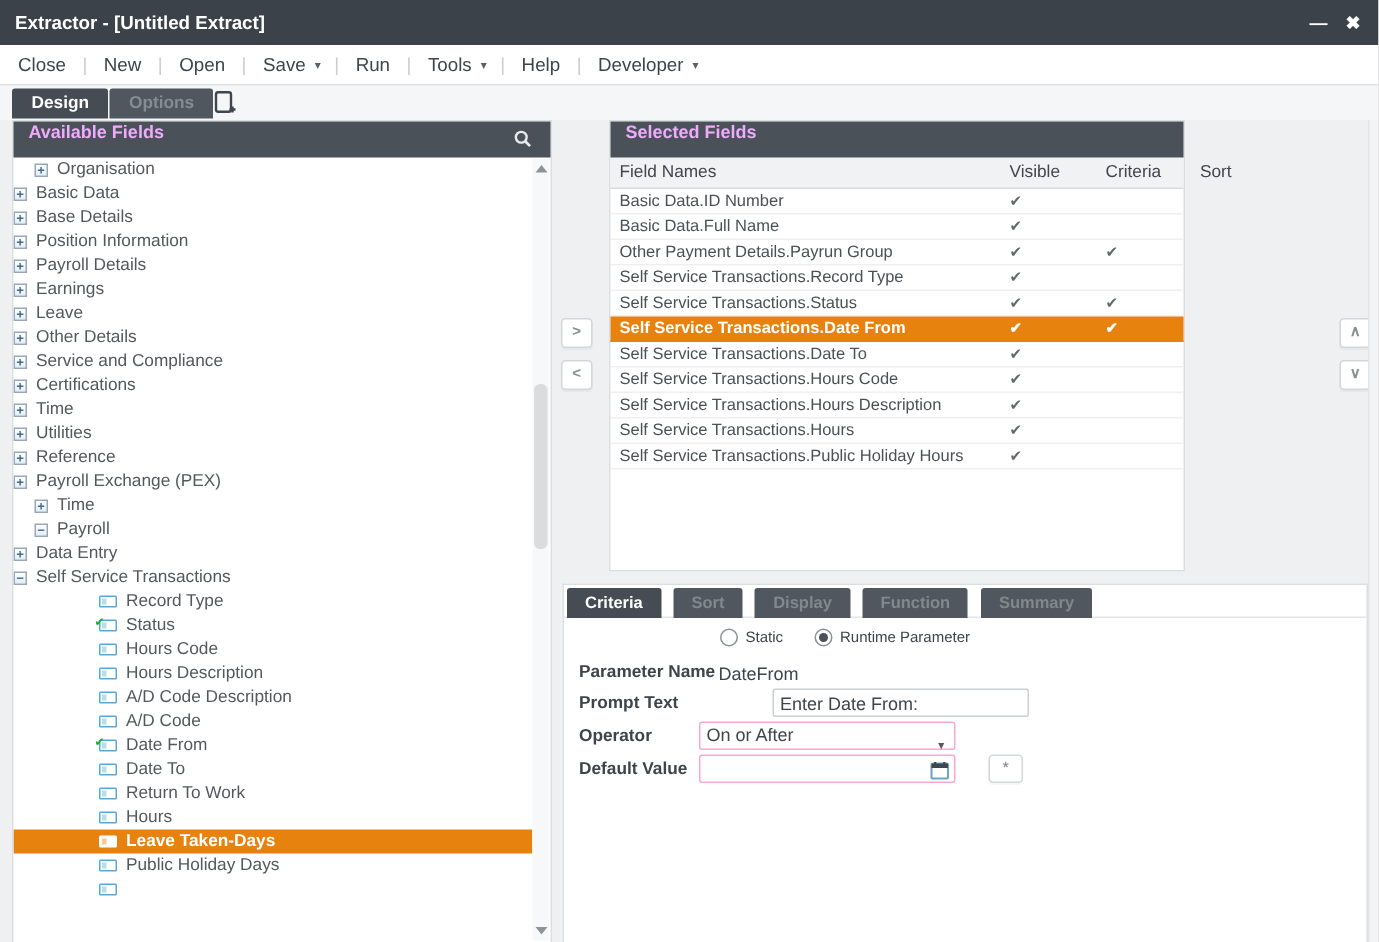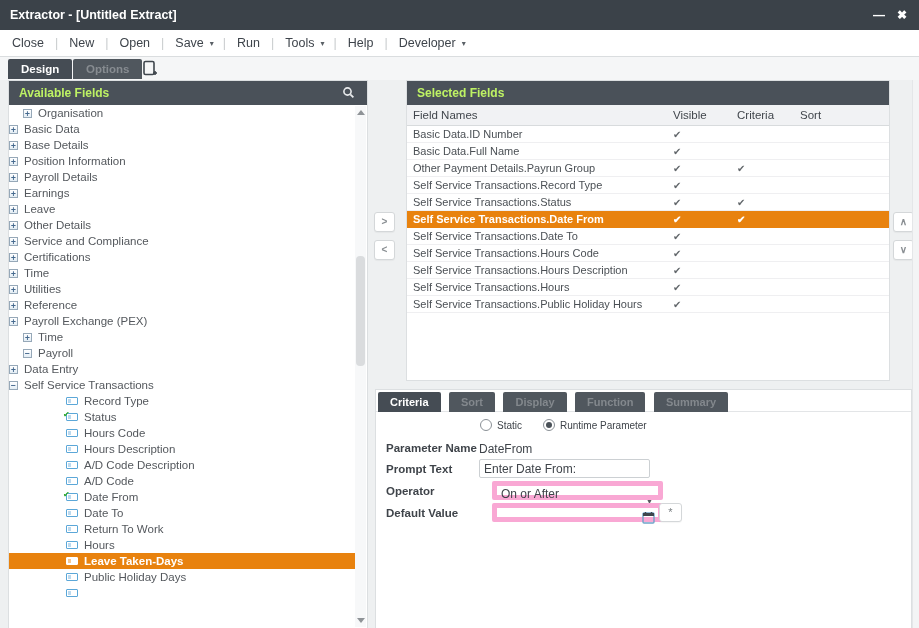--- a/index.html
+++ b/index.html
@@ -31,22 +31,22 @@
   
   .viewband{position:absolute;left:0;top:57px;width:919px;height:23px;background:#f5f6f7}
   .vtab{position:absolute;top:2px;height:20px;line-height:20px;padding:0 13px;border-radius:2px 2px 0 0;
     font-size:11.5px;font-weight:700;cursor:pointer}
   .vtab.active{left:8px;background:var(--tab-dark);color:#fff}
   .vtab.dim{left:73px;background:var(--tab-dim);color:#878c91}
   .addpage{position:absolute;left:142px;top:3px;width:16px;height:17px;cursor:pointer}
 
   
   .avail{position:absolute;left:8px;top:80px;width:360px;bottom:0;background:#fff;border:1px solid #dcdfe1;border-bottom:none}
-  .phead{height:24px;background:var(--panel-head);color:#bef264;font-size:12px;font-weight:700;
-    display:flex;align-items:center;padding-left:10px;position:relative}
+  .phead{height:24px;background:var(--panel-head);color:#f0abfc;font-size:12px;font-weight:700;
+    display:flex;padding-left:10px;position:relative}
   .phead .search{position:absolute;right:12px;top:5px;cursor:pointer}
   .tree{position:absolute;left:0;top:24px;right:12px;bottom:0;overflow:hidden;font-size:11.5px;color:#54585d}
   .tree-row{height:16px;display:flex;align-items:center;cursor:pointer;white-space:nowrap}
   .tree-row.lvl0{padding-left:14px}
   .tree-row.lvl1{}
   .tree-row.lvl2{padding-left:57px}
   .tree-row.sel{background:var(--accent);color:#fff;font-weight:700}
   .ic{flex:0 0 auto;margin-right:6px;position:relative;display:inline-block}
   .ic.plus,.ic.minus{width:9px;height:9px;border:1px solid #96a8b8;background:linear-gradient(#fff,#e3edf5);
     font:700 8px/7px "DejaVu Sans Mono",monospace;color:#44688e;text-align:center}
@@ -62,42 +62,42 @@
   .varrow.up{top:4px;border-bottom:5px solid #8f9397}
   .varrow.down{bottom:4px;border-top:5px solid #8f9397}
   .vthumb{position:absolute;left:1px;top:150px;height:110px;width:9px;background:#dadcde;border-radius:4px}
 
   
   .btn-sm{position:absolute;width:21px;height:20px;background:#fff;border:1px solid #d4d7d9;border-radius:3px;
     color:#8a8f93;font-size:10px;font-weight:700;text-align:center;line-height:18px;cursor:pointer;
     box-shadow:0 1px 1px rgba(0,0,0,.04)}
 
   
-  .selpanel{position:absolute;left:406px;top:80px;width:484px;height:301px;background:#fff;border:1px solid #dcdfe1}
+  .selpanel{position:absolute;left:406px;top:80px;width:384px;height:301px;background:#fff;border:1px solid #dcdfe1}
   .sf-head{display:grid;grid-template-columns:260px 64px 63px 1fr;height:21px;align-items:center;
     background:#f1f2f4;border-bottom:1px solid #d8dbdd;font-size:11.5px;color:#41464c}
   .sf-head span{padding-left:6px}
   .sf-row{display:grid;grid-template-columns:260px 64px 63px 1fr;height:17px;align-items:center;
     border-bottom:1px solid #efeff1;font-size:11px;color:#4b5055;cursor:pointer}
   .sf-row span{padding-left:6px;white-space:nowrap;overflow:hidden}
   .sf-row .ck{color:#63686c;font-size:10px}
   .sf-row.sel{background:var(--accent);color:#fff;font-weight:700;border-bottom-color:var(--accent)}
   .sf-row.sel .ck{color:#fff}
 
   
   .critpanel{position:absolute;left:375px;top:389px;width:537px;bottom:0;background:#fff;border:1px solid #dcdfe1;border-bottom:none}
   .ctabs{position:relative;height:22px;border-bottom:1px solid #e3e5e7;padding:2px 0 0 2px;white-space:nowrap}
   .ctab{display:inline-block;height:20px;line-height:20px;padding:0 12px;margin-right:4px;border-radius:2px 2px 0 0;
     background:var(--tab-dim);color:#83888d;font-size:11px;font-weight:700;cursor:pointer}
   .ctab.active{background:var(--tab-dark);color:#fff}
   .flabel{position:absolute;left:10px;width:92px;font-size:11.5px;font-weight:700;color:#3f444a;white-space:nowrap}
   .fvalue{position:absolute;left:103px;font-size:12px;color:#3f444a}
   .finput{position:absolute;left:103px;width:171px;height:19px;border:1px solid #ccd0d3;border-radius:2px;
     font-family:"Liberation Sans",sans-serif;font-size:12px;color:#3f444a;padding:0 4px;background:#fff}
-  .fselect{position:absolute;left:116px;width:171px;height:19px;border:5px solid #f9a8d4;border-radius:2px;
+  .fselect{position:absolute;left:90px;width:171px;height:19px;border:1px solid #f9a8d4;border-radius:2px;
     background:#fff;font-size:12px;color:#3f444a;line-height:17px;padding-left:4px;cursor:pointer}
   .fselect .dropcar{position:absolute;right:5px;top:7px;font-size:7px;color:#55595d}
   .radio{position:absolute;width:12px;height:12px;border:1px solid #8a9096;border-radius:50%;background:#fff;cursor:pointer}
   .radio.on::after{content:"";position:absolute;left:2px;top:2px;width:6px;height:6px;border-radius:50%;background:#4a5158}
   .rlabel{position:absolute;font-size:10px;color:#3f444a}
   .calbtn{position:absolute;right:3px;top:3px;cursor:pointer}
   .astbtn{position:absolute;left:283px;width:23px;height:19px;background:#fff;border:1px solid #d4d7d9;border-radius:3px;
     text-align:center;color:#7b8084;font-size:11px;line-height:16px;cursor:pointer;box-shadow:0 1px 1px rgba(0,0,0,.04)}
 
   
@@ -468,21 +468,21 @@
 
     <span class="radio" style="left:104px;top:29px"></span>
     <span class="rlabel" style="left:121px;top:30px">Static</span>
     <span class="radio on" style="left:167px;top:29px"></span>
     <span class="rlabel" style="left:184px;top:30px">Runtime Parameter</span>
 
     <span class="flabel" style="top:52px">Parameter Name</span>
     <span class="fvalue" style="top:52px">DateFrom</span>
 
     <span class="flabel" style="top:73px">Prompt Text</span>
-    <input class="finput" style="top: 69px;" value="Enter Date From:">
+    <input class="finput" style="top: 69px; margin-left: 36px;" value="Enter Date From:">
 
     <span class="flabel" style="top:95px">Operator</span>
     <span class="fselect" style="top:91px">
       <span>On or After</span>
       <span class="dropcar">▼</span>
     </span>
 
     <span class="flabel" style="top:117px">Default Value</span>
     <span class="fselect" style="top:113px">
       <span></span>

